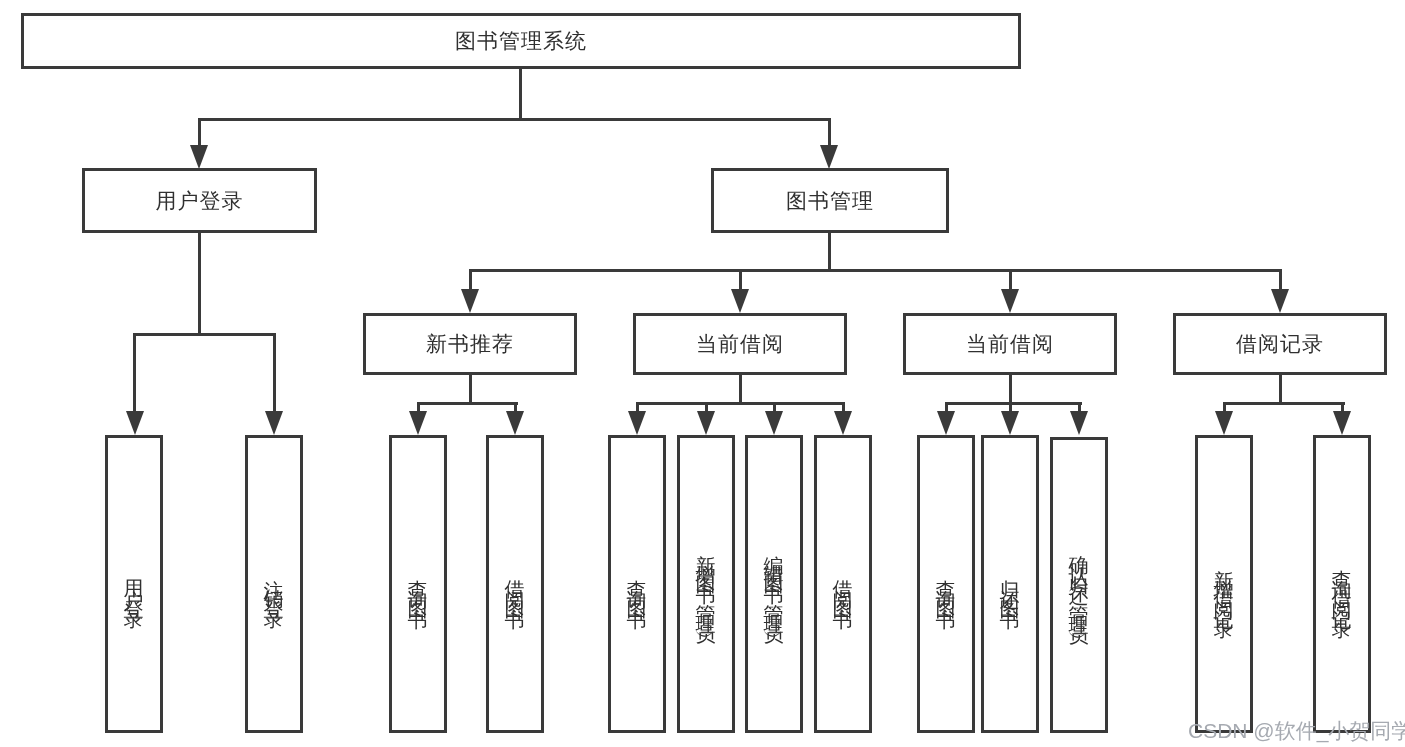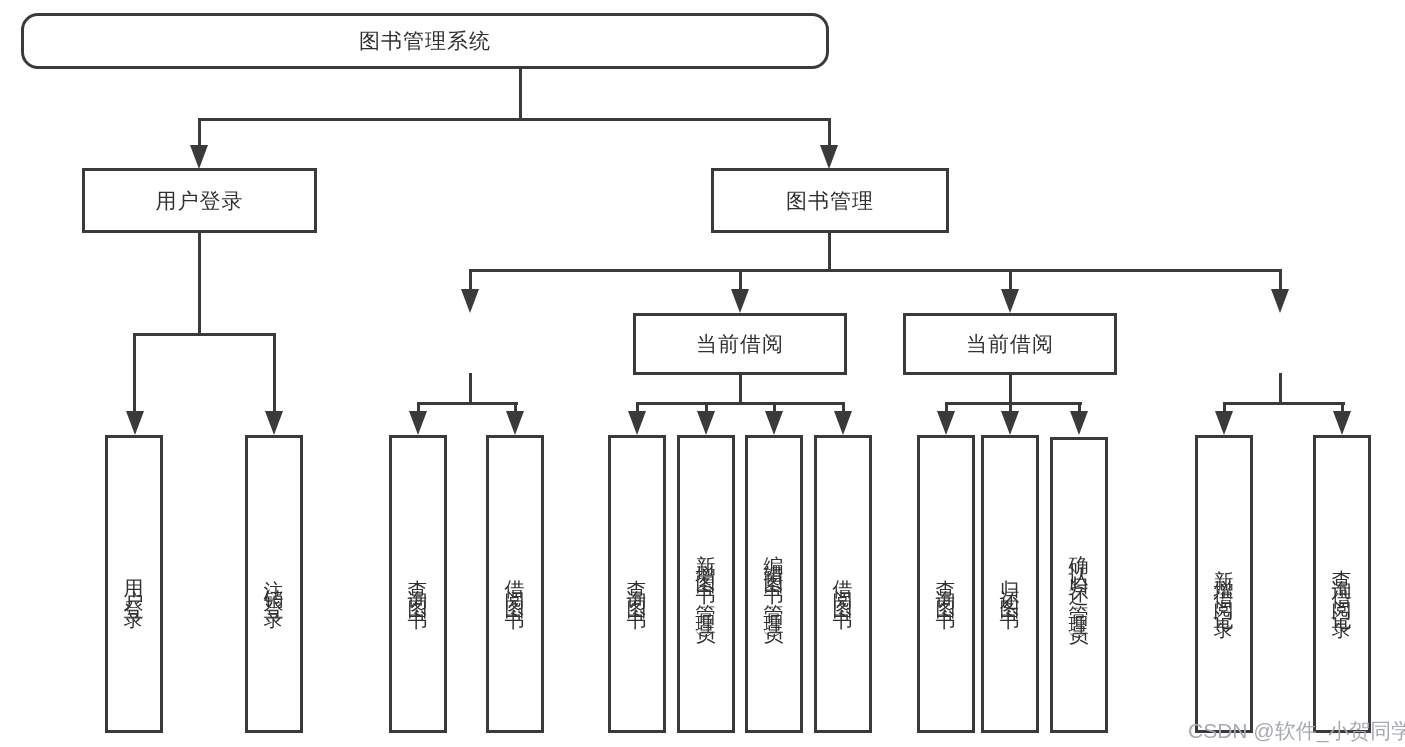--- a/index.html
+++ b/index.html
@@ -38,21 +38,21 @@
   .watermark{
     position:absolute;left:1188px;top:717px;
     font-size:21px;color:var(--wm);z-index:5;white-space:nowrap;
   }
 </style>
 </head>
 <body>
 
 <div class="canvas">
 
-  <div class="box root" style="left:21px;top:13px;width:808px;height:56px;border-radius:17px;">
+  <div class="box root" style="left:21px;top:13px;width:1000px;height:56px;">
     <span>图书管理系统</span>
   </div>
 
   <div class="vline" style="left:519px;top:68px;height:53px;"></div>
   <div class="hline" style="left:198px;top:118px;width:633px;"></div>
   <div class="vline" style="left:198px;top:118px;height:30px;"></div>
   <div class="arrow" style="left:190px;top:145px;"></div>
   <div class="vline" style="left:828px;top:118px;height:30px;"></div>
   <div class="arrow" style="left:820px;top:145px;"></div>
 
@@ -74,25 +74,31 @@
   <div class="hline" style="left:469px;top:269px;width:813px;"></div>
   <div class="vline" style="left:469px;top:269px;height:24px;"></div>
   <div class="vline" style="left:739px;top:269px;height:24px;"></div>
   <div class="vline" style="left:1009px;top:269px;height:24px;"></div>
   <div class="vline" style="left:1279px;top:269px;height:24px;"></div>
   <div class="arrow" style="left:461px;top:289px;"></div>
   <div class="arrow" style="left:731px;top:289px;"></div>
   <div class="arrow" style="left:1001px;top:289px;"></div>
   <div class="arrow" style="left:1271px;top:289px;"></div>
 
+  <div class="box" style="left:363px;top:313px;width:214px;height:62px;">
+    <span>新书推荐</span>
+  </div>
   <div class="box" style="left:633px;top:313px;width:214px;height:62px;">
     <span>当前借阅</span>
   </div>
   <div class="box" style="left:903px;top:313px;width:214px;height:62px;text-align:center;">
     <span>当前借阅</span>
+  </div>
+  <div class="box" style="left:1173px;top:313px;width:214px;height:62px;">
+    <span>借阅记录</span>
   </div>
 
   <div class="vline" style="left:469px;top:373px;height:32px;"></div>
   <div class="vline" style="left:739px;top:373px;height:32px;"></div>
   <div class="vline" style="left:1009px;top:373px;height:32px;"></div>
   <div class="vline" style="left:1279px;top:373px;height:32px;"></div>
 
   <div class="hline" style="left:417px;top:402px;width:101px;"></div>
   <div class="hline" style="left:636px;top:402px;width:209px;"></div>
   <div class="hline" style="left:945px;top:402px;width:137px;"></div>

